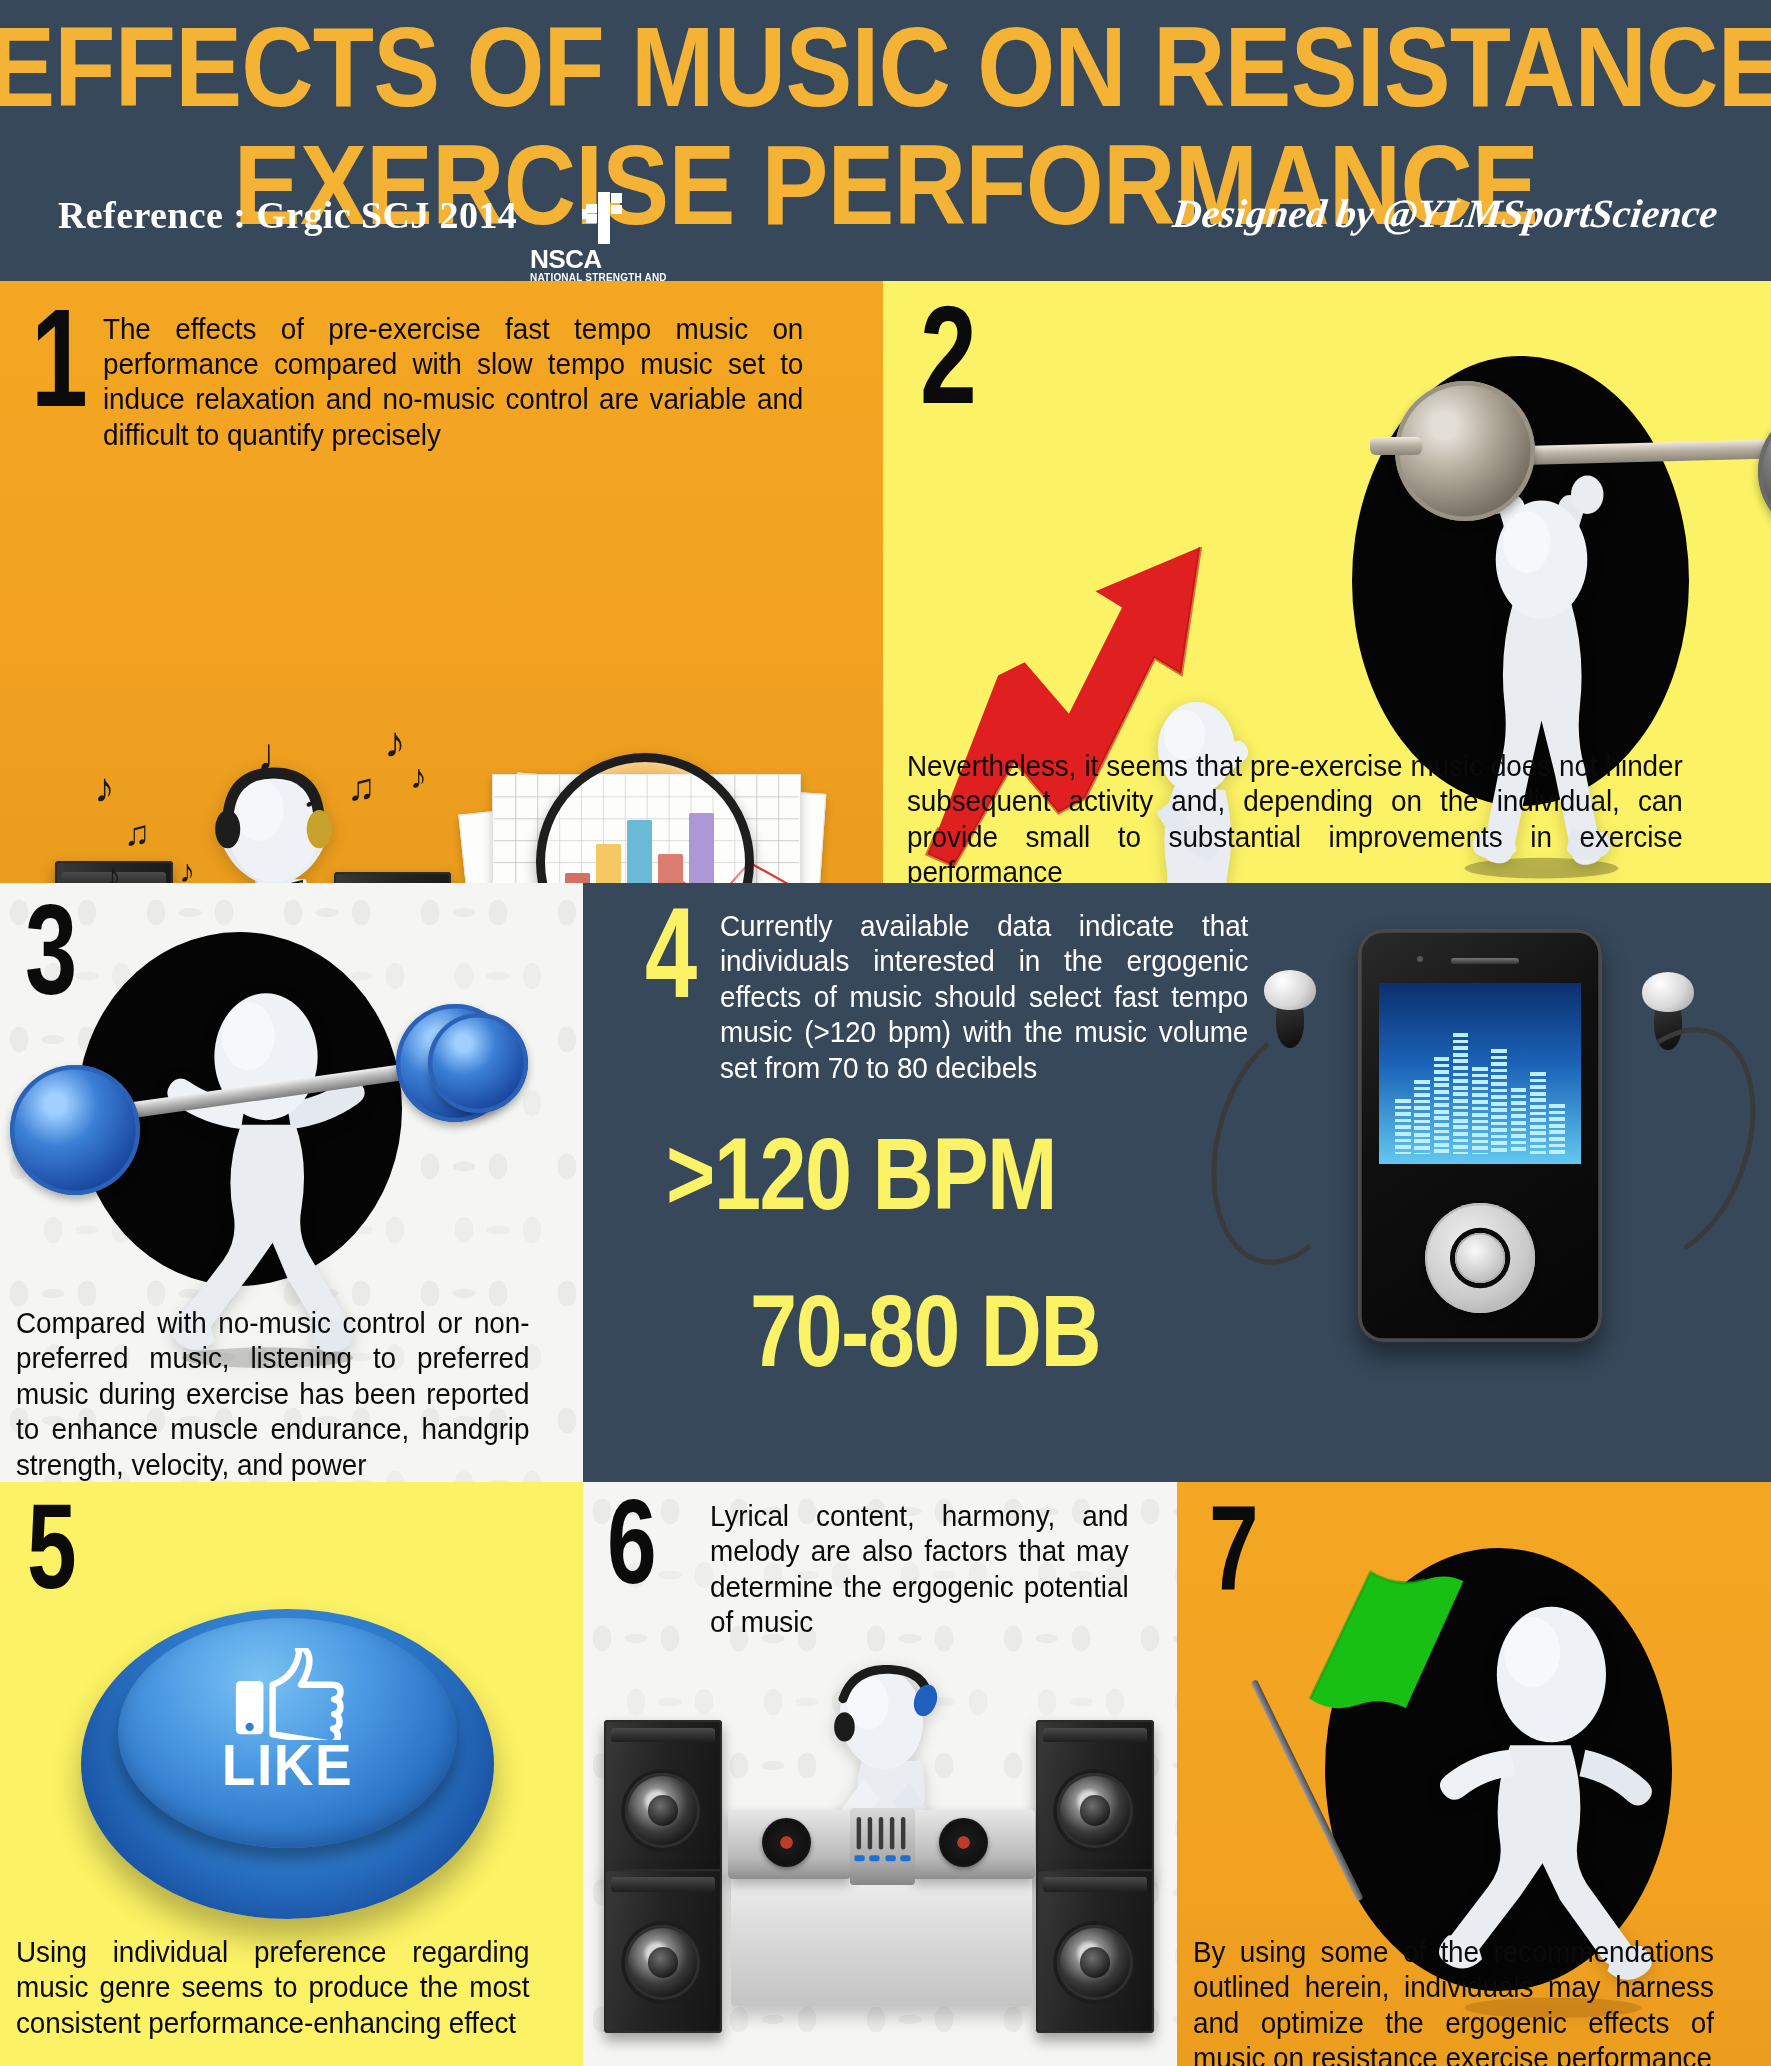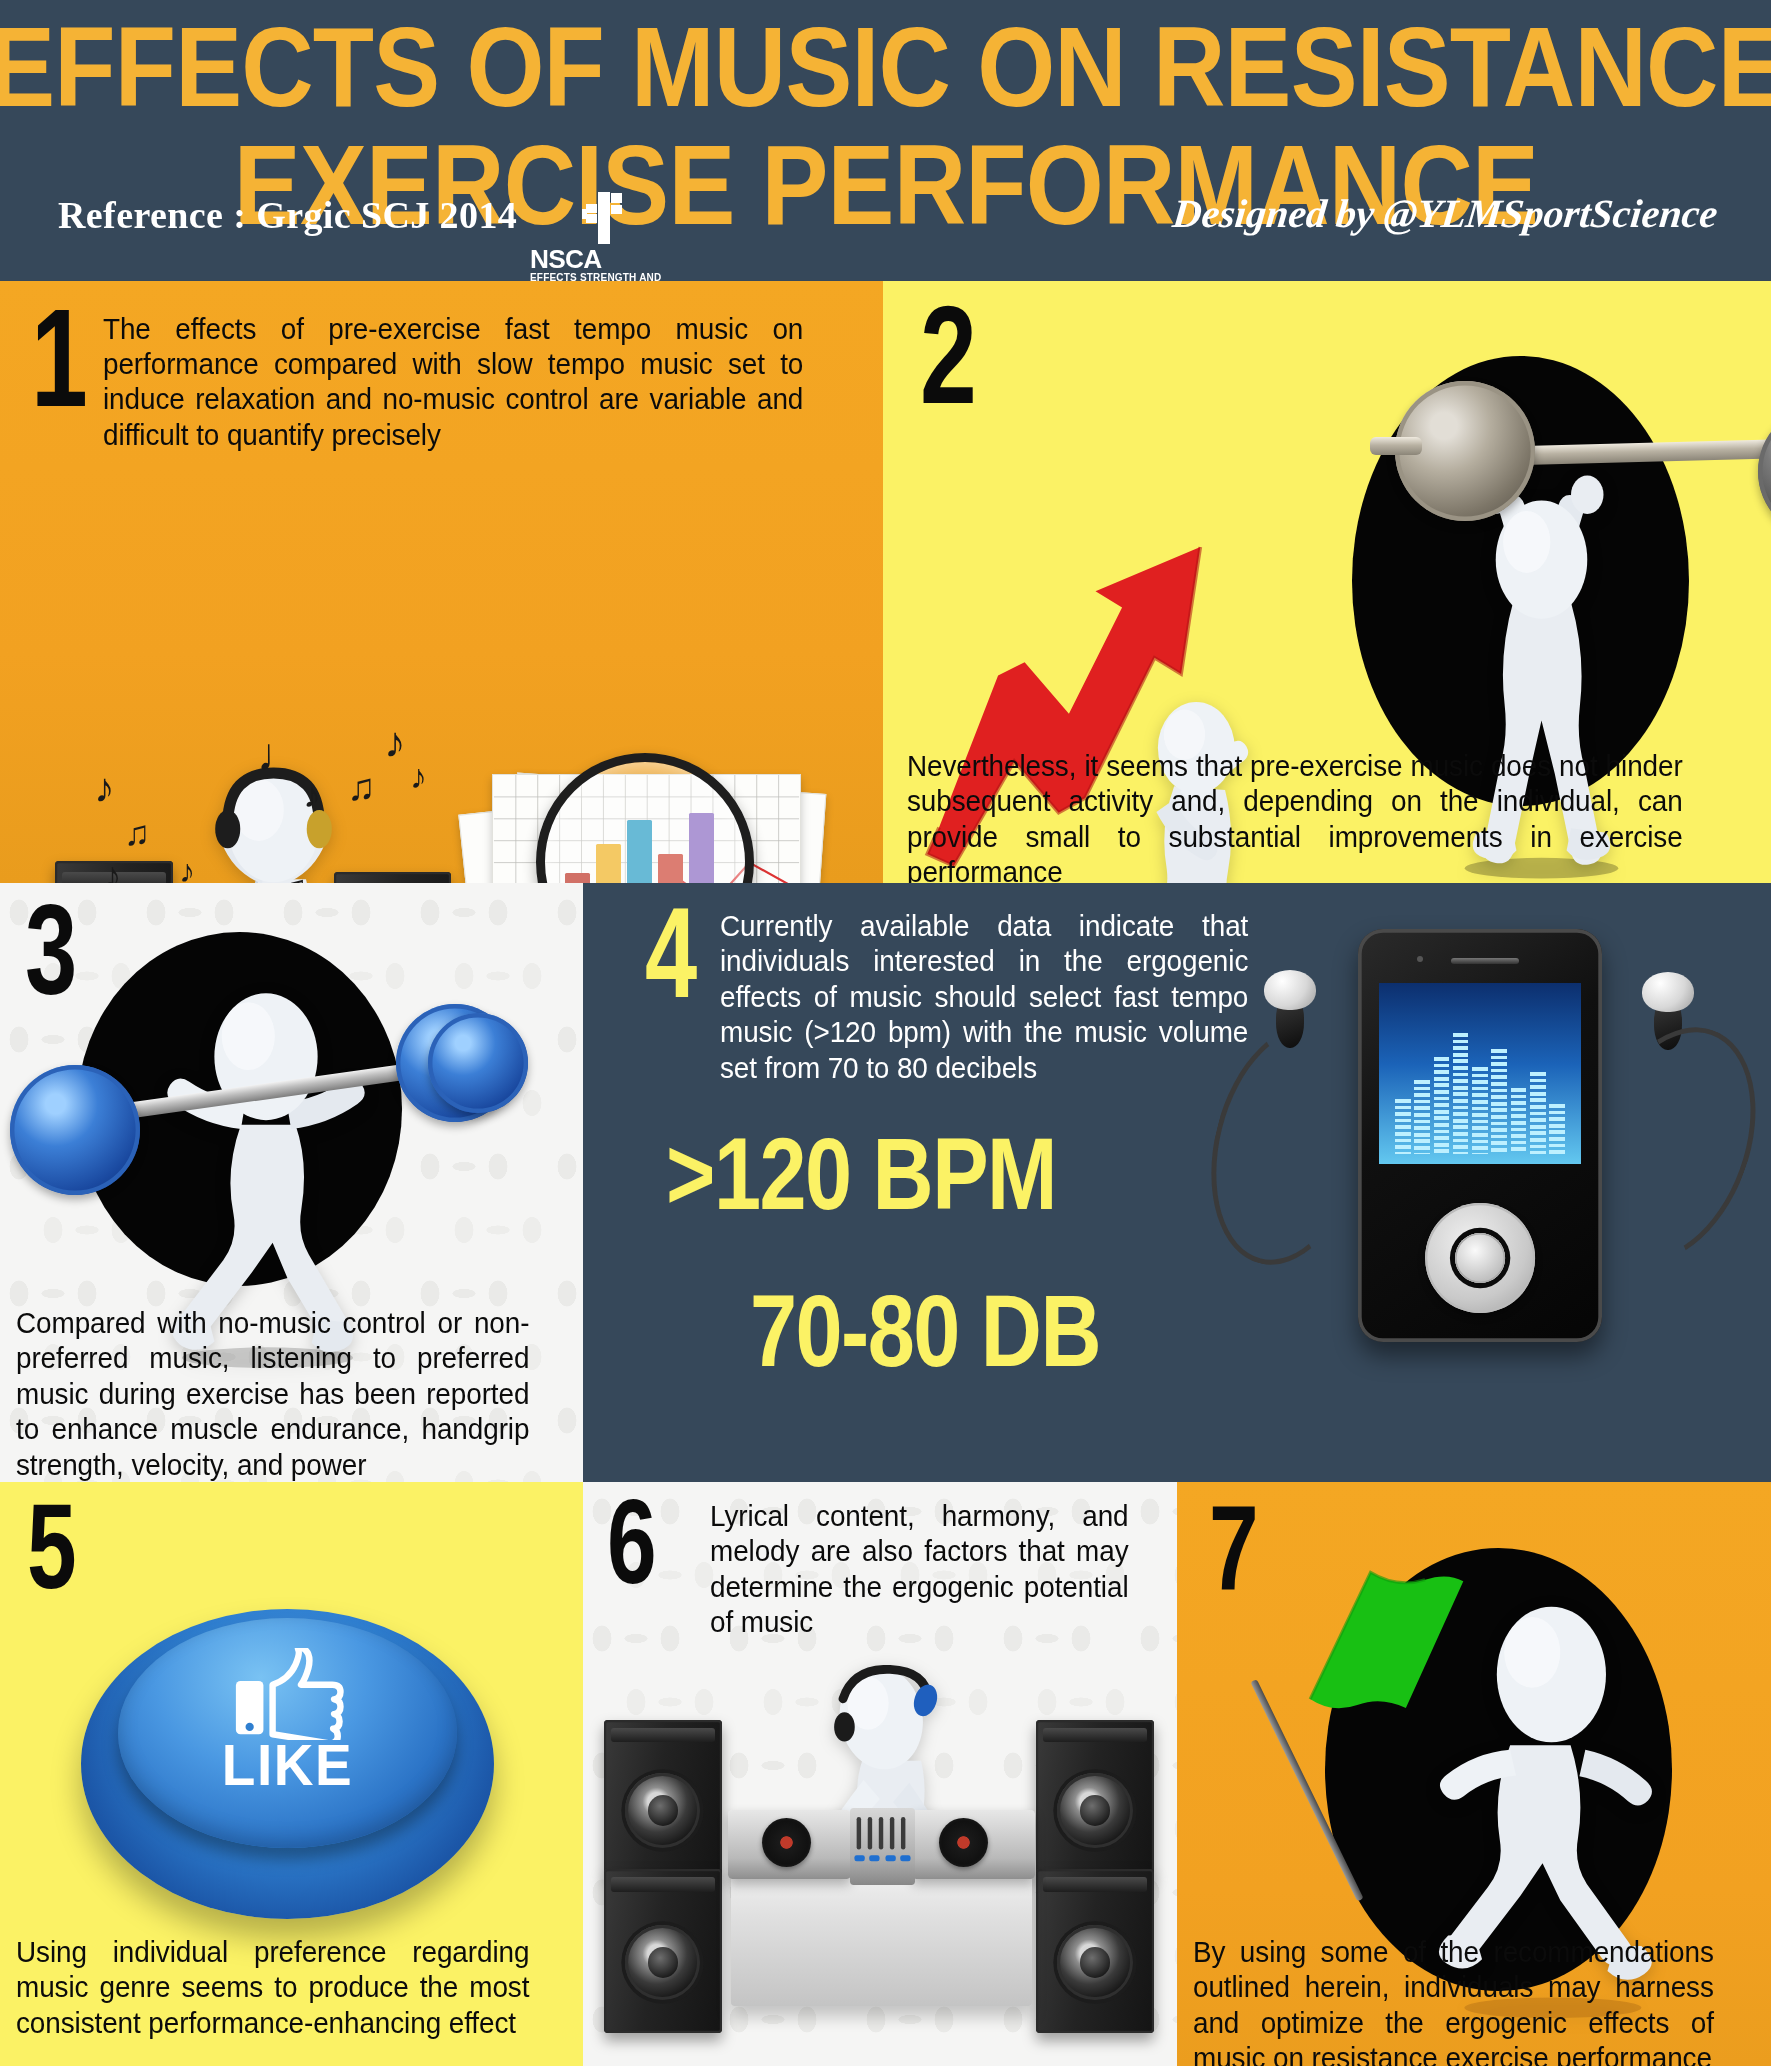--- a/index.html
+++ b/index.html
@@ -304,21 +304,21 @@
       <div class="nsca-mark">
         <i class="bar"></i>
           <i class="b1"></i>
           <i class="b2"></i>
           <i class="b3"></i>
           <i class="b4"></i>
           <i class="b5"></i>
       </div>
       <div class="nsca-text">
         <div class="nsca-big">NSCA</div>
-        <div class="nsca-sub">EFFECTS STRENGTH AND</div>
+        <div class="nsca-sub">NATIONAL STRENGTH AND</div>
         <div class="nsca-sub">ASSOCIATION ASSOCIATION</div>
       </div>
     </div>
 
     <div class="designer">Designed by @YLMSportScience</div>
   </div>
 
   <div class="panel p1">
     <div class="num black" style="left:31px; top:20.7px; font-size:111px;">1</div>
     <div class="ptext" style="left:103px; top:29.5px; width:753px;">The effects of pre-exercise fast tempo music on performance compared with slow tempo music set to induce relaxation and no-music control are variable and difficult to quantify precisely</div>

